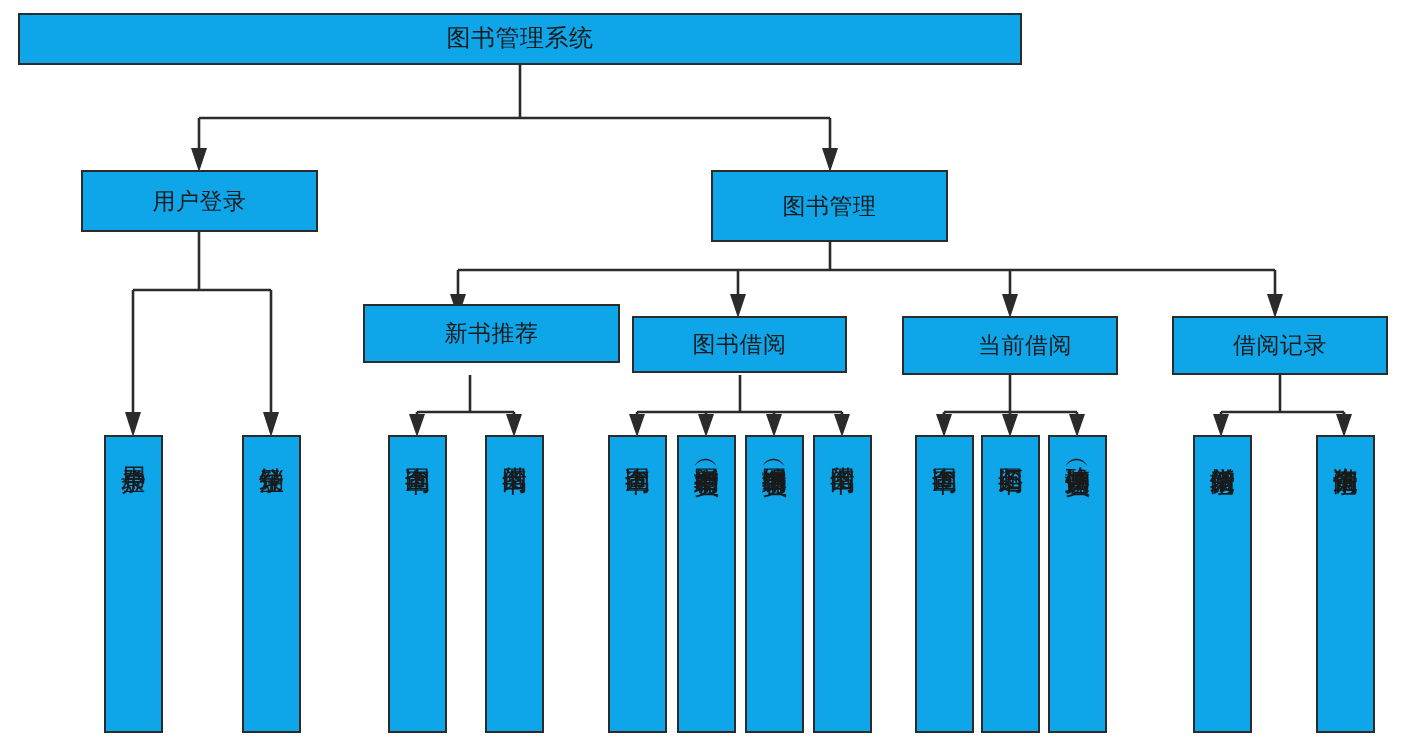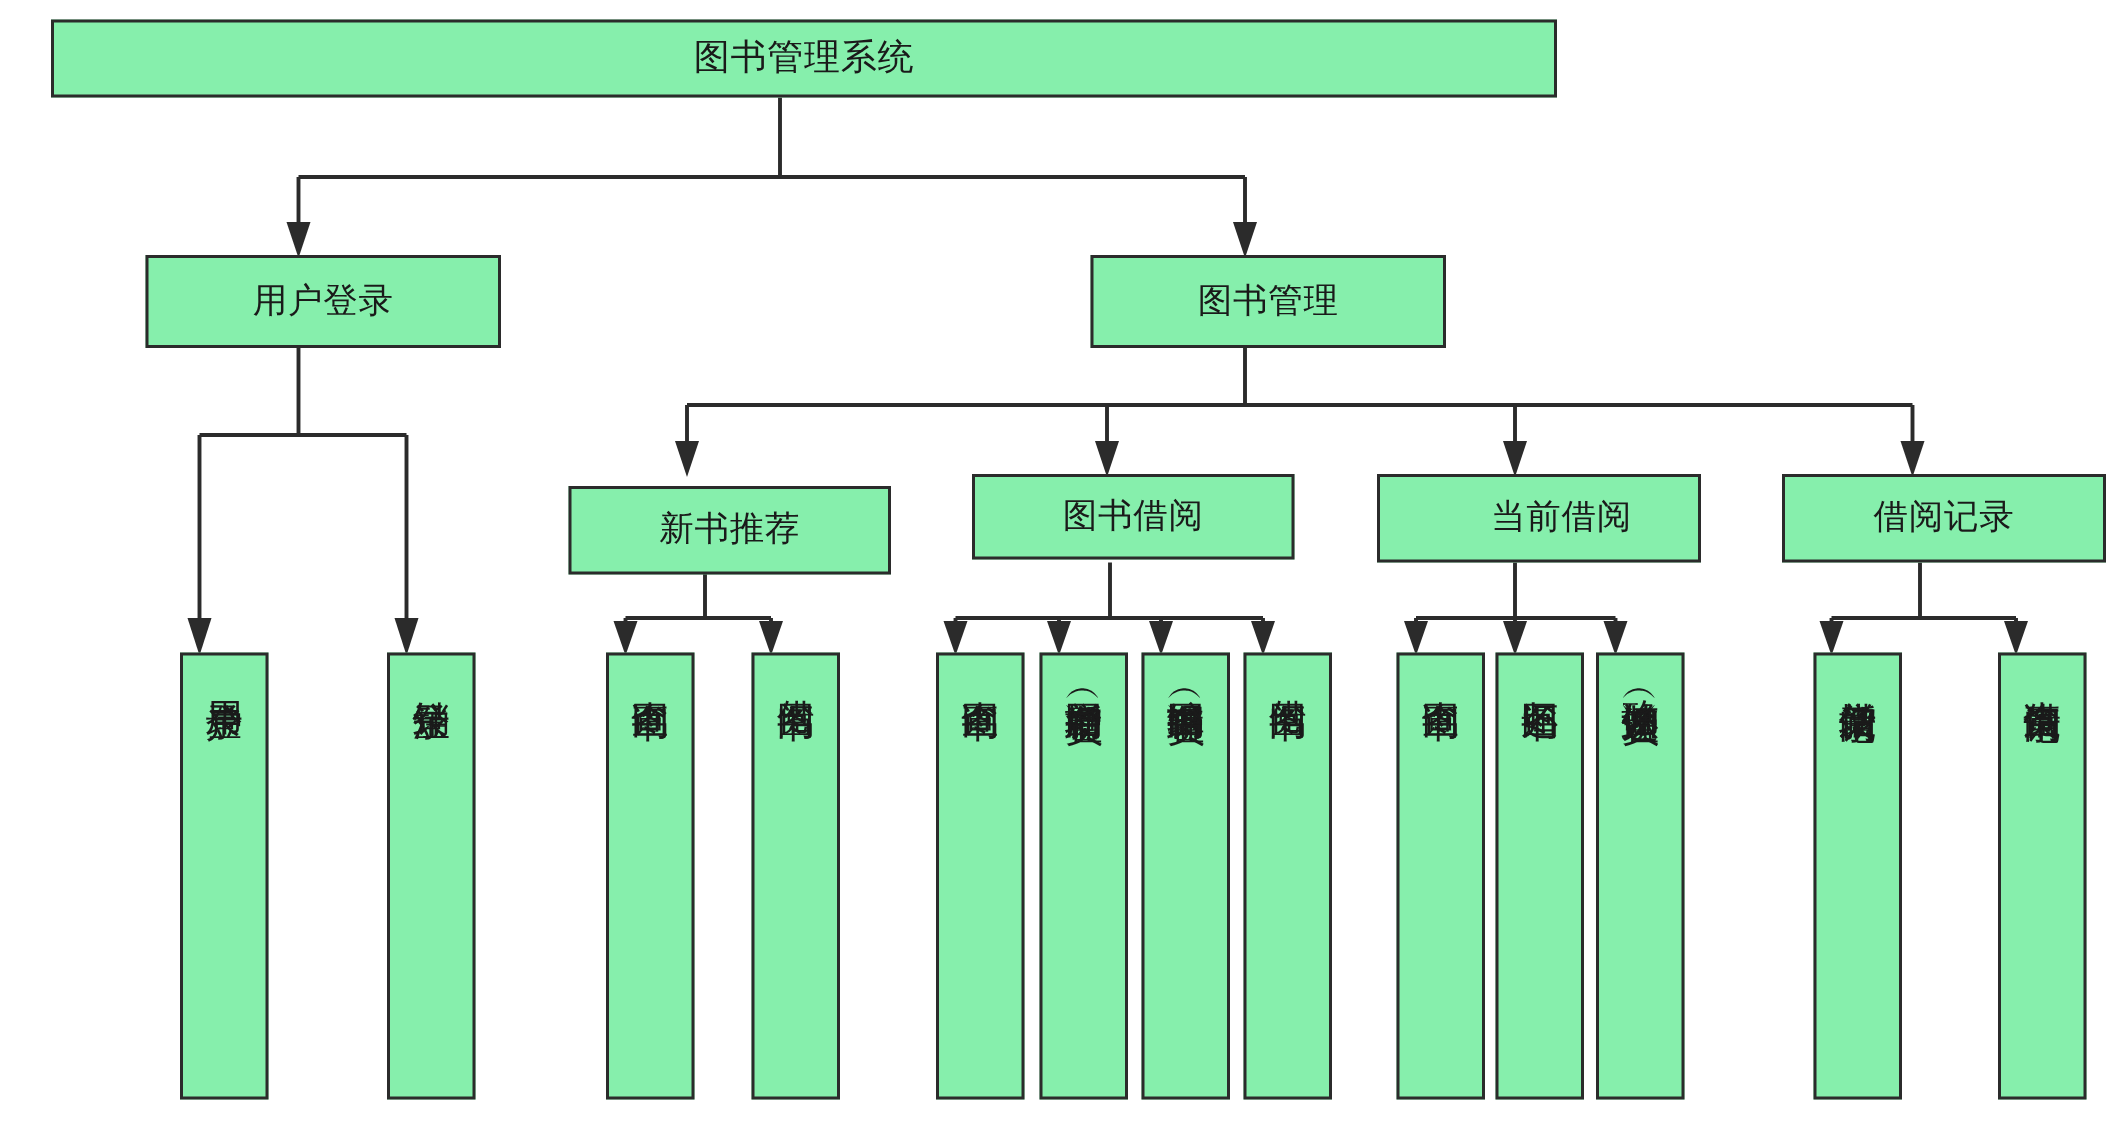--- a/index.html
+++ b/index.html
@@ -22,27 +22,26 @@
     position: absolute;
     left: 0;
     top: 0;
     width: 1405px;
     height: 747px;
     pointer-events: none;
   }
   .node {
     position: absolute;
     box-sizing: border-box;
-    background: #86efac;
+    background: #0ea5e9;
     border: 2.5px solid #2b2b2b;
     display: flex;
     align-items: center;
     justify-content: center;
     color: #1a1a1a;
-    margin-left: 16px;
   }
   .node .label {
     display: block;
     text-align: center;
     line-height: 1.22;
     letter-spacing: 0.5px;
   }
   
   .node.horiz .label {
     font-size: 23px;
@@ -160,25 +159,25 @@
   </svg>
 
   <div class="node horiz root" style="left:18px; top:13px; width:1004px; height:52px;">
     <span class="label">图书管理系统</span>
   </div>
 
   <div class="node horiz" style="left:81px; top:170px; width:237px; height:62px;">
     <span class="label">用户登录</span>
   </div>
 
-  <div class="node horiz" style="left:711px; top:170px; width:237px; height:62px;">
+  <div class="node horiz" style="left:711px; top:170px; width:237px; height:72px;">
     <span class="label">图书管理</span>
   </div>
 
-  <div class="node horiz" style="left:363px; top:324px; width:215px; height:59px;">
+  <div class="node horiz" style="left:363px; top:304px; width:257px; height:59px;">
     <span class="label">新书推荐</span>
   </div>
 
   <div class="node horiz" style="left:632px; top:316px; width:215px; height:57px;">
     <span class="label">图书借阅</span>
   </div>
 
   <div class="node horiz" style="left:902px; top:316px; width:216px; height:59px;padding-left:30px;">
     <span class="label">当前借阅</span>
   </div>

